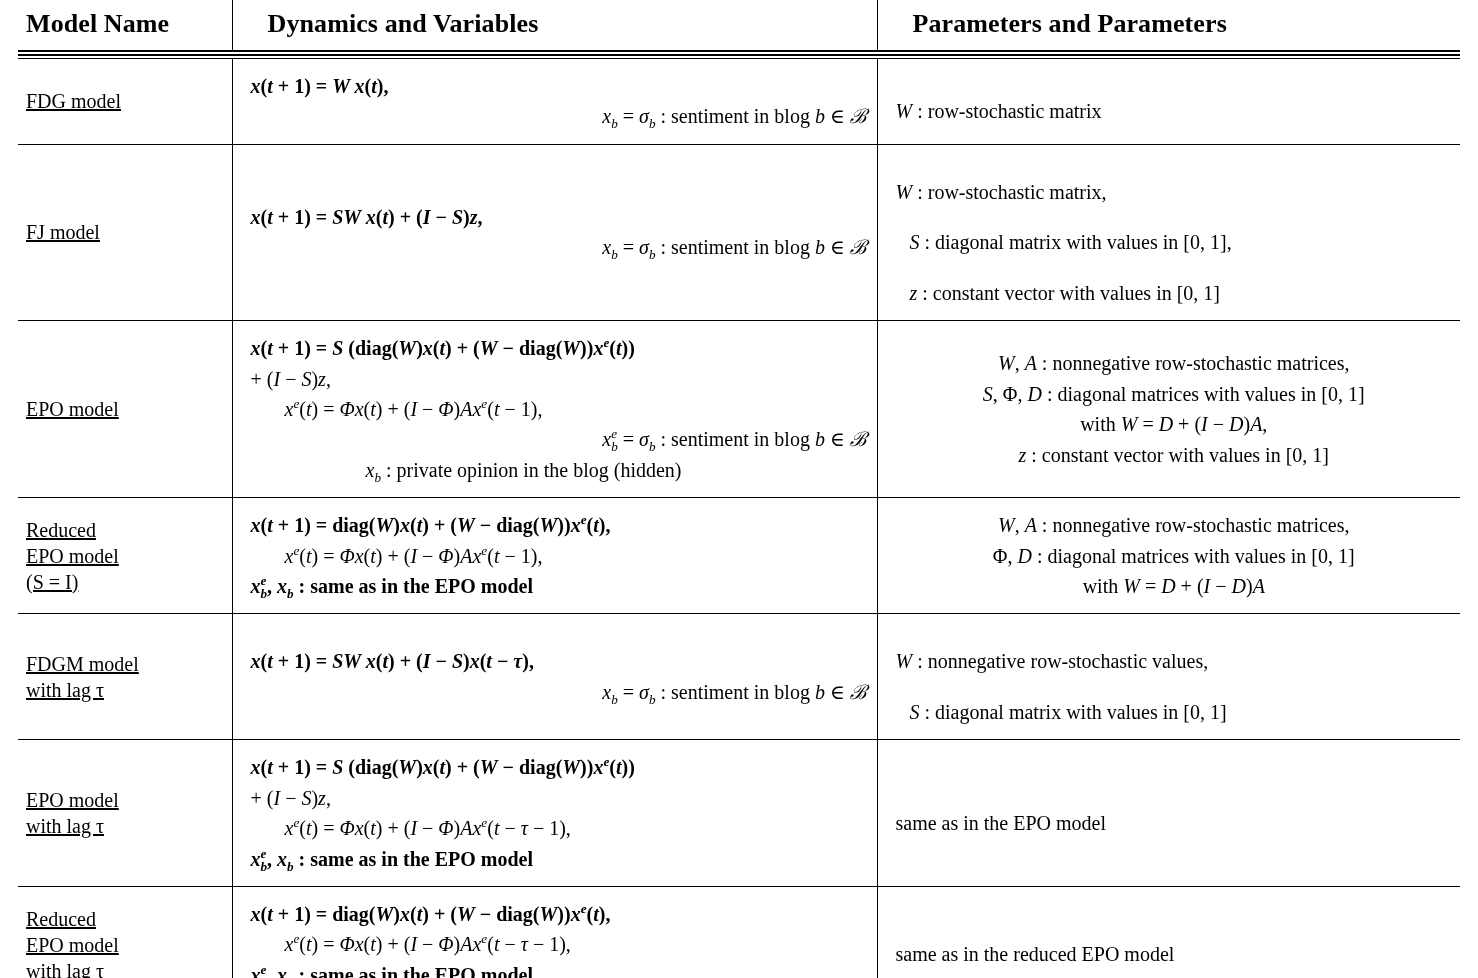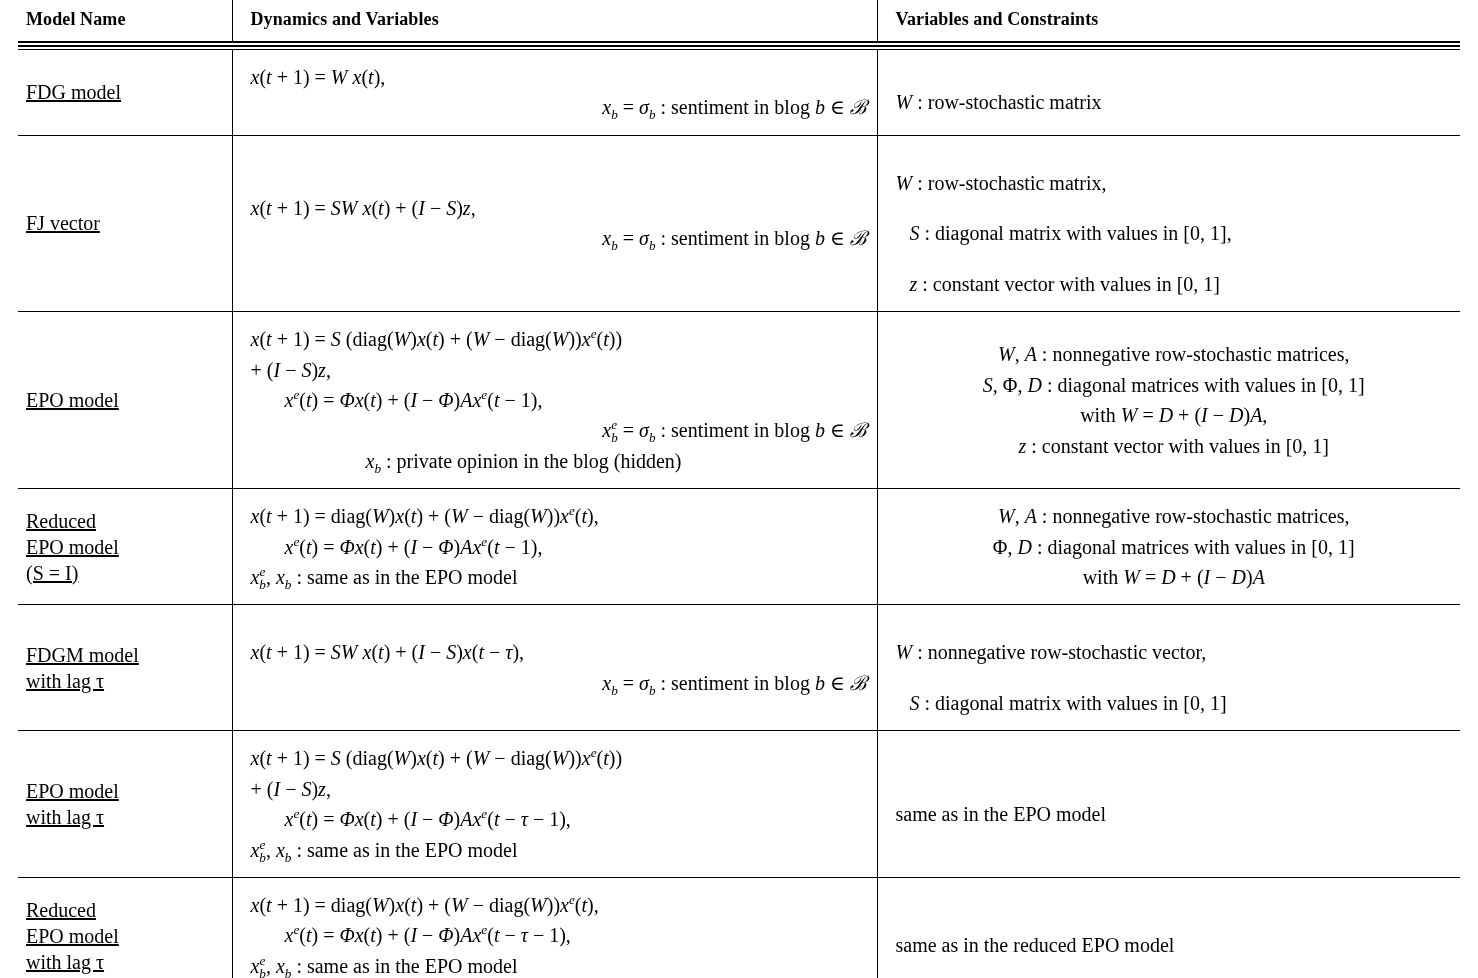--- a/index.html
+++ b/index.html
@@ -42,26 +42,26 @@
   .hr-gap { height: 2px; }
 
   .dbl-rule td { padding: 0; }
   .dbl-rule .stack > div { width: 100%; }
 
   
   thead th {
     font-weight: bold;
     text-align: left;
     vertical-align: middle;
-    font-size: 18px;
+    font-size: 26px;
     padding: 9px 0 11px 0;
     letter-spacing: 0.1px;
   }
   th.h-name { padding-left: 8px; }
-  th.h-dyn, th.h-par { padding-left: 18px; }
+  th.h-dyn, th.h-par { padding-left: 35px; }
 
   
   tbody td {
     vertical-align: middle;
     font-size: 20px;
     padding: 12px 0;
   }
   td.name-cell {
     padding-left: 8px;
     padding-right: 6px;
@@ -81,21 +81,21 @@
   td.dyn-cell, th.h-dyn,
   td.par-cell, th.h-par {
     border-left: 1.6px solid #000;
   }
 
   
   .mline {
     line-height: 1.52;
     white-space: nowrap;
   }
-  .mline.al-left   { text-align: left; }
+  .mline.al-left   { text-align: left; font-weight: bold; }
   .mline.al-center { text-align: left; }
   .mline.al-ind1   { text-align: left; padding-left: 34px; }
   .mline.al-ind2   { text-align: right; padding-left: 75px; }
   .mline.al-ind3   { text-align: left; padding-left: 115px; }
 
   .par-cell .mline { text-align: center; }
   .par-cell.pl-left .mline { text-align: left; margin-top: 20px; }
 
   
   .m  { font-style: italic; font-family: "Liberation Serif", "DejaVu Serif", serif; }
@@ -134,21 +134,21 @@
             <div class="hr-thin"></div>
           </div>
         </td>
       </tr>
     </tbody>
 
     <thead>
       <tr>
         <th class="h-name">Model Name</th>
         <th class="h-dyn">Dynamics and Variables</th>
-        <th class="h-par">Variables and Constraints</th>
+        <th class="h-par">Parameters and Parameters</th>
       </tr>
     </thead>
 
     <tbody>
       <tr class="dbl-rule">
         <td colspan="3">
           <div class="stack">
             <div class="hr-thin"></div>
             <div class="hr-gap"></div>
             <div class="hr-thin"></div>
@@ -169,21 +169,21 @@
           <div class="mline"><span class="m">W</span> <span class="mr">: row-stochastic matrix</span></div>
         </td>
       </tr>
       <tr class="sep">
         <td class="full" colspan="3">
             <div class="line"></div>
           </td>
       </tr>
 
       <tr>
-        <td class="name-cell">FJ vector</td>
+        <td class="name-cell">FJ model</td>
         <td class="dyn-cell">
           <div class="mline al-left"><span class="m">x</span><span class="mr">(</span><span class="m">t</span> <span class="mr">+ 1) =</span> <span class="m">SW x</span><span class="mr">(</span><span class="m">t</span><span class="mr">) + (</span><span class="m">I</span> <span class="mr">−</span> <span class="m">S</span><span class="mr">)</span><span class="m">z</span><span class="mr">,</span></div>
           <div class="mline al-ind2"><span class="m">x<sub>b</sub></span> <span class="mr">=</span> <span class="m">σ<sub>b</sub></span> <span class="mr">: sentiment in blog</span> <span class="m">b</span> <span class="mr">∈</span> <span class="m">ℬ</span></div>
         </td>
         <td class="par-cell pl-left">
           <div class="mline"><span class="m">W</span> <span class="mr">: row-stochastic matrix,</span></div>
           <div class="mline" style="padding-left:14px"><span class="m">S</span> <span class="mr">: diagonal matrix with values in [0, 1],</span></div>
           <div class="mline" style="padding-left:14px"><span class="m">z</span> <span class="mr">: constant vector with values in [0, 1]</span></div>
         </td>
       </tr>
@@ -237,21 +237,21 @@
       </tr>
 
       <tr>
         <td class="name-cell">FDGM model
 with lag τ</td>
         <td class="dyn-cell">
           <div class="mline al-left"><span class="m">x</span><span class="mr">(</span><span class="m">t</span> <span class="mr">+ 1) =</span> <span class="m">SW x</span><span class="mr">(</span><span class="m">t</span><span class="mr">) + (</span><span class="m">I</span> <span class="mr">−</span> <span class="m">S</span><span class="mr">)</span><span class="m">x</span><span class="mr">(</span><span class="m">t</span> <span class="mr">−</span> <span class="m">τ</span><span class="mr">),</span></div>
           <div class="mline al-ind2"><span class="m">x<sub>b</sub></span> <span class="mr">=</span> <span class="m">σ<sub>b</sub></span> <span class="mr">: sentiment in blog</span> <span class="m">b</span> <span class="mr">∈</span> <span class="m">ℬ</span></div>
         </td>
         <td class="par-cell pl-left">
-          <div class="mline"><span class="m">W</span> <span class="mr">: nonnegative row-stochastic vector,</span></div>
+          <div class="mline"><span class="m">W</span> <span class="mr">: nonnegative row-stochastic values,</span></div>
           <div class="mline" style="padding-left:14px"><span class="m">S</span> <span class="mr">: diagonal matrix with values in [0, 1]</span></div>
         </td>
       </tr>
       <tr class="sep">
         <td class="full" colspan="3">
             <div class="line"></div>
           </td>
       </tr>
 
       <tr>

